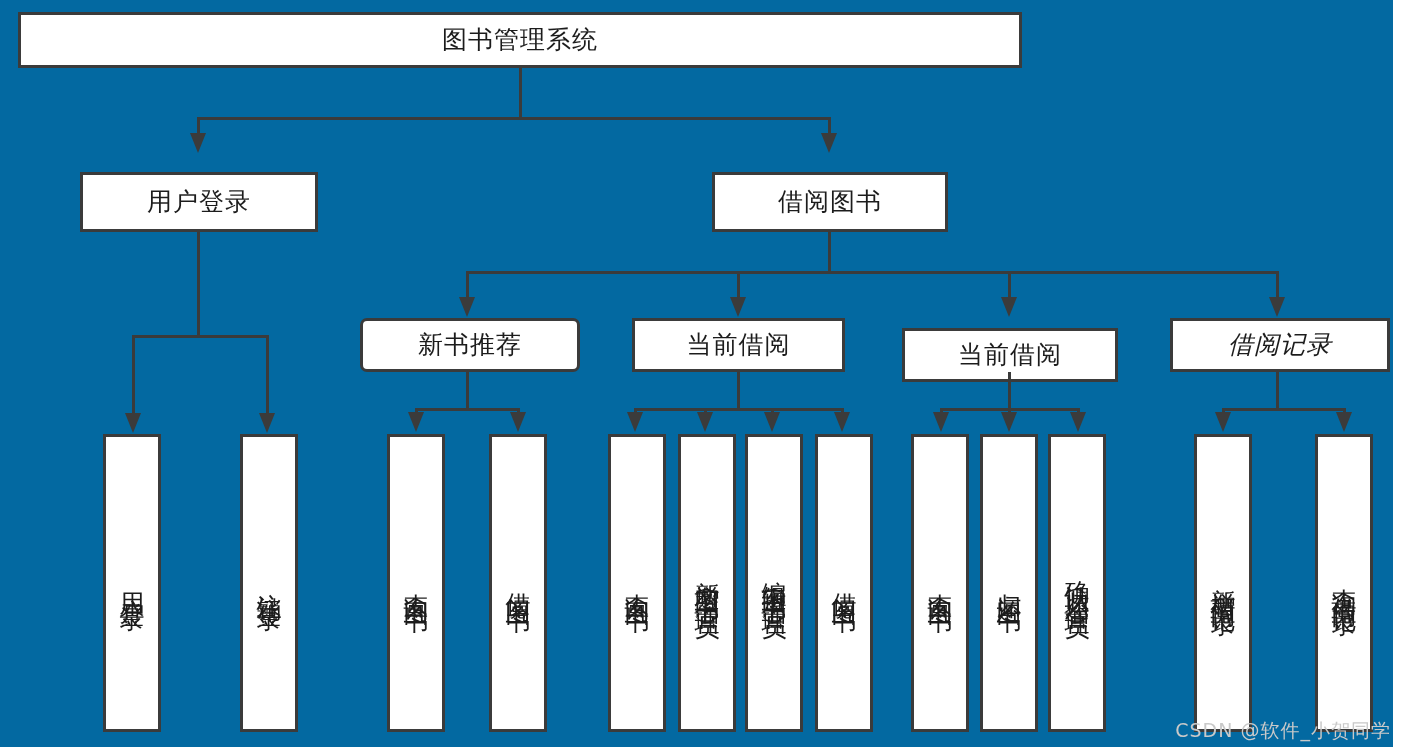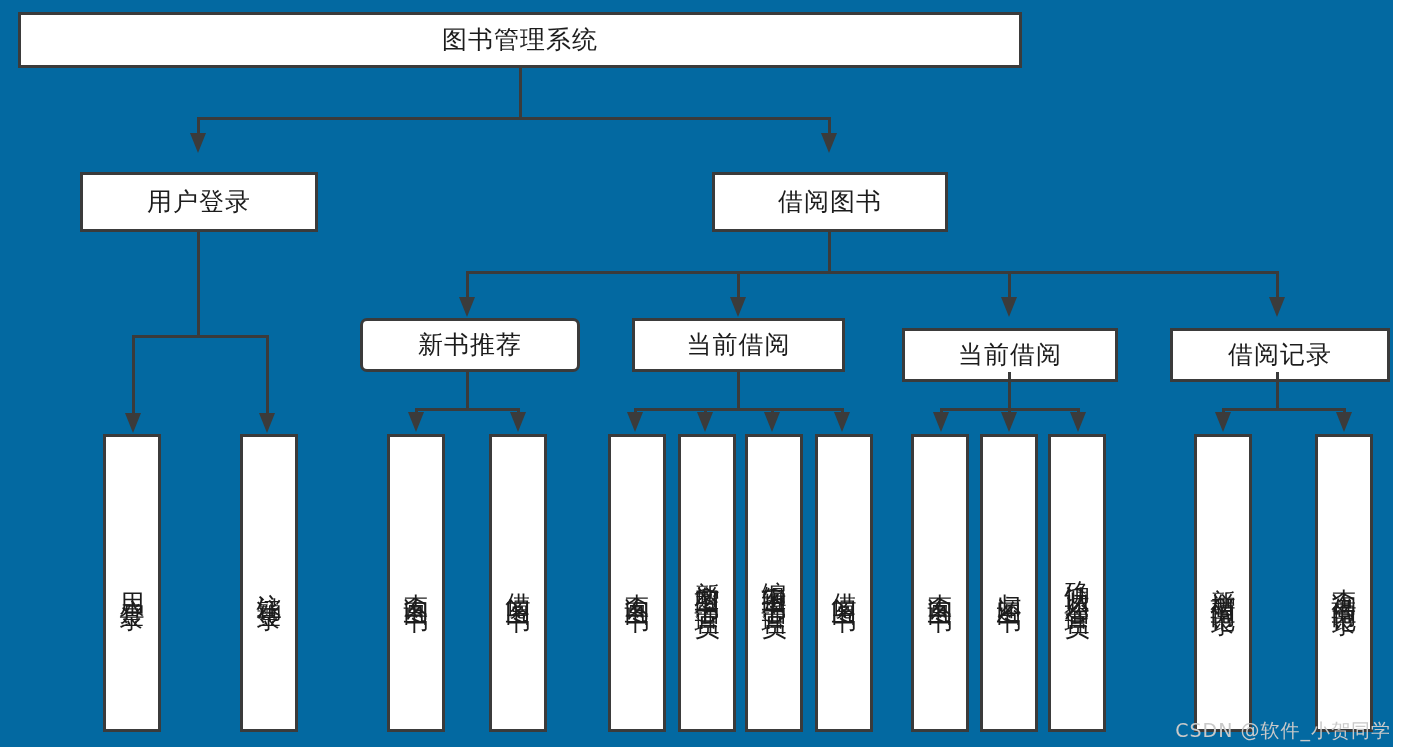--- a/index.html
+++ b/index.html
@@ -122,21 +122,21 @@
 
   <div class="node h" style="left:360px;top:318px;width:220px;height:54px;border-radius:7px;">
     <span class="label">新书推荐</span>
   </div>
   <div class="node h" style="left:632px;top:318px;width:213px;height:54px;">
     <span class="label">当前借阅</span>
   </div>
   <div class="node h" style="left:902px;top:328px;width:216px;height:54px;">
     <span class="label">当前借阅</span>
   </div>
-  <div class="node h" style="left:1170px;top:328px;width:220px;height:54px;">
+  <div class="node h" style="left:1170px;top:318px;width:220px;height:54px;font-style:italic;">
     <span class="label">借阅记录</span>
   </div>
 
   <div class="vline" style="left:466px;top:372px;height:36px;"></div>
   <div class="hline" style="left:415px;top:408px;width:105px;"></div>
   <div class="vline" style="left:415px;top:408px;height:8px;"></div>
   <div class="arrow" style="left:408px;top:412px;"></div>
   <div class="vline" style="left:517px;top:408px;height:8px;"></div>
   <div class="arrow" style="left:510px;top:412px;"></div>
 

